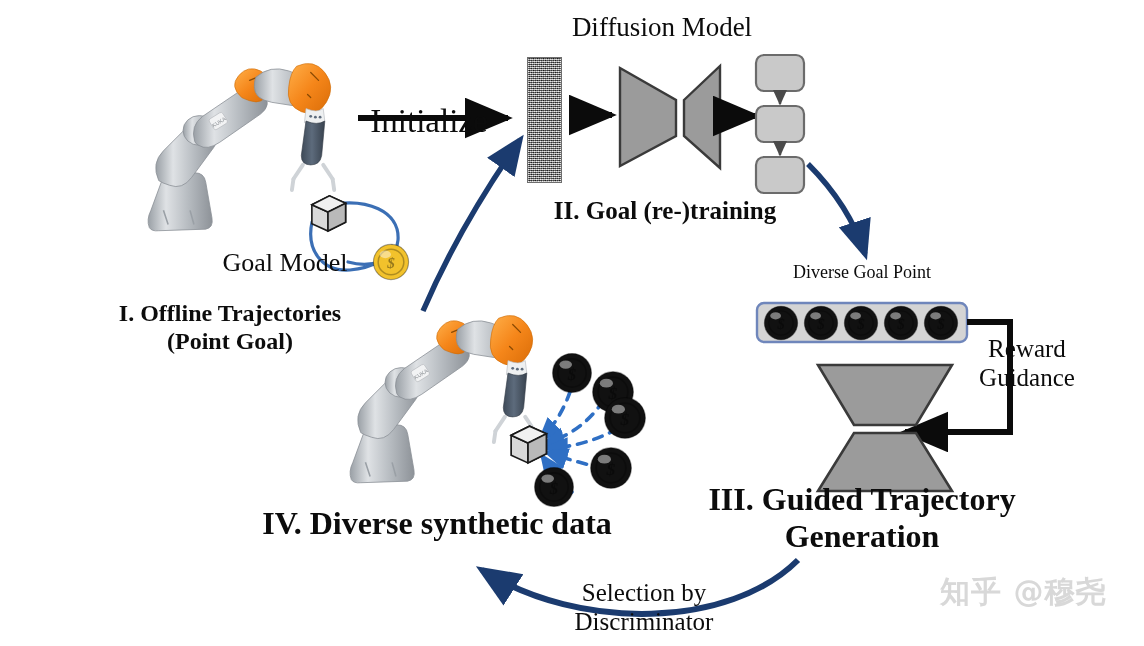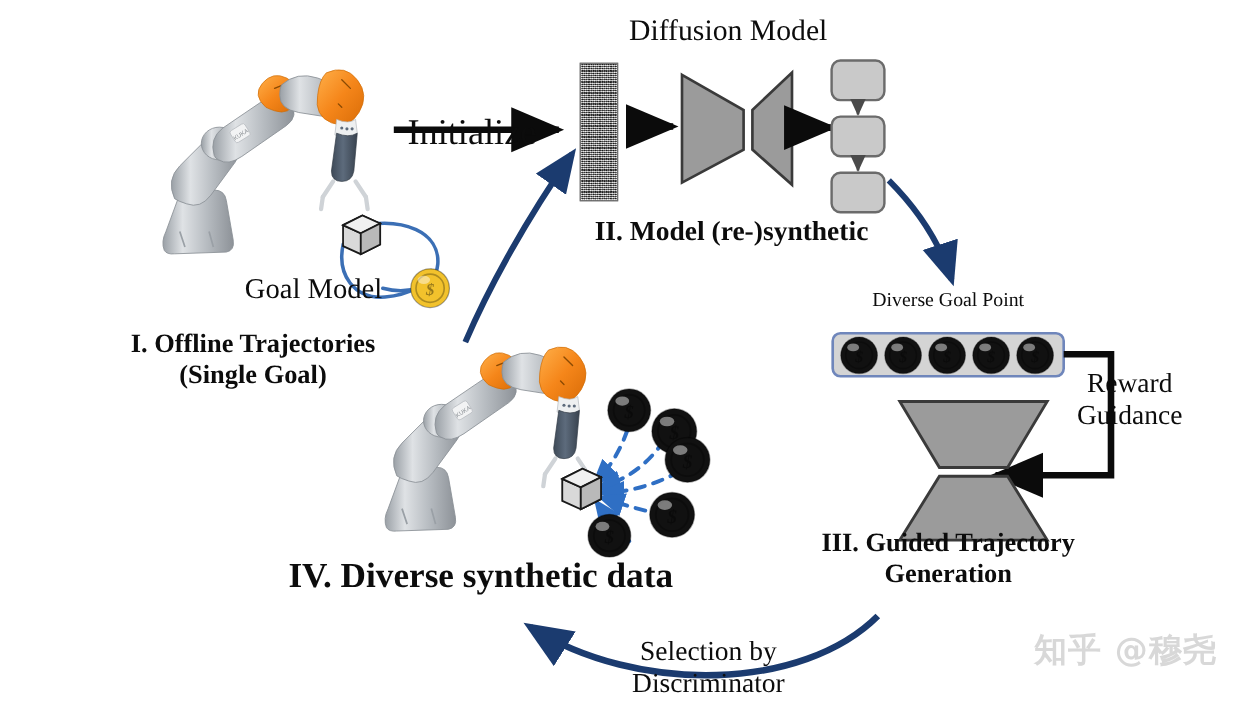--- a/index.html
+++ b/index.html
@@ -32,21 +32,21 @@
   .lbl-bold  { font-weight: 700; }
   .center { text-align: center; transform: translateX(-50%); }
 
   #t-diffusion  { left: 662px; top: 12px;  font-size: 27px; }
   #t-initialize { left: 429px; top: 82px;  font-size: 33px; margin-top: 20px; }
   #t-goalpoint  { left: 285px; top: 248px; font-size: 26px; }
   #t-stage1     { left: 230px; top: 300px; font-size: 24px; }
   #t-stage2     { left: 665px; top: 196px; font-size: 25px; }
   #t-diverse    { left: 862px; top: 262px; font-size: 18px; }
   #t-reward     { left: 1007px; top: 334px; font-size: 25px; margin-left: 20px; }
-  #t-stage3     { left: 862px; top: 481px; font-size: 24px; }
+  #t-stage3     { left: 862px; top: 481px; font-size: 32px; }
   #t-stage4     { left: 437px; top: 505px; font-size: 32px; }
   #t-selection  { left: 644px; top: 578px; font-size: 25px; }
 
   
   #watermark {
     left: 940px; top: 575px;
     font-family: "DejaVu Sans", sans-serif;
     font-size: 30px; font-weight: 700;
     color: #d8d8d8;
     letter-spacing: 1px;
@@ -267,24 +267,24 @@
   <div id="noise-block" class="abs"></div>
 
   <div class="lbl lbl-plain center" id="t-diffusion">Diffusion Model</div>
 
   <div class="lbl lbl-plain center" id="t-initialize">Initialize</div>
 
   <div class="lbl lbl-plain center" id="t-goalpoint">Goal Model</div>
 
   <div class="lbl lbl-bold center" id="t-stage1">
     <div>I. Offline Trajectories</div>
-    <div>(Single Goal)</div>
+    <div>(Point Goal)</div>
   </div>
 
-  <div class="lbl lbl-bold center" id="t-stage2">II. Model (re-)synthetic</div>
+  <div class="lbl lbl-bold center" id="t-stage2">II. Goal (re-)training</div>
 
   <div class="lbl lbl-plain center" id="t-diverse">Diverse Goal Point</div>
 
   <div class="lbl lbl-plain center" id="t-reward">
     <div>Reward</div>
     <div>Guidance</div>
   </div>
 
   <div class="lbl lbl-bold center" id="t-stage3">
     <div>III. Guided Trajectory</div>

